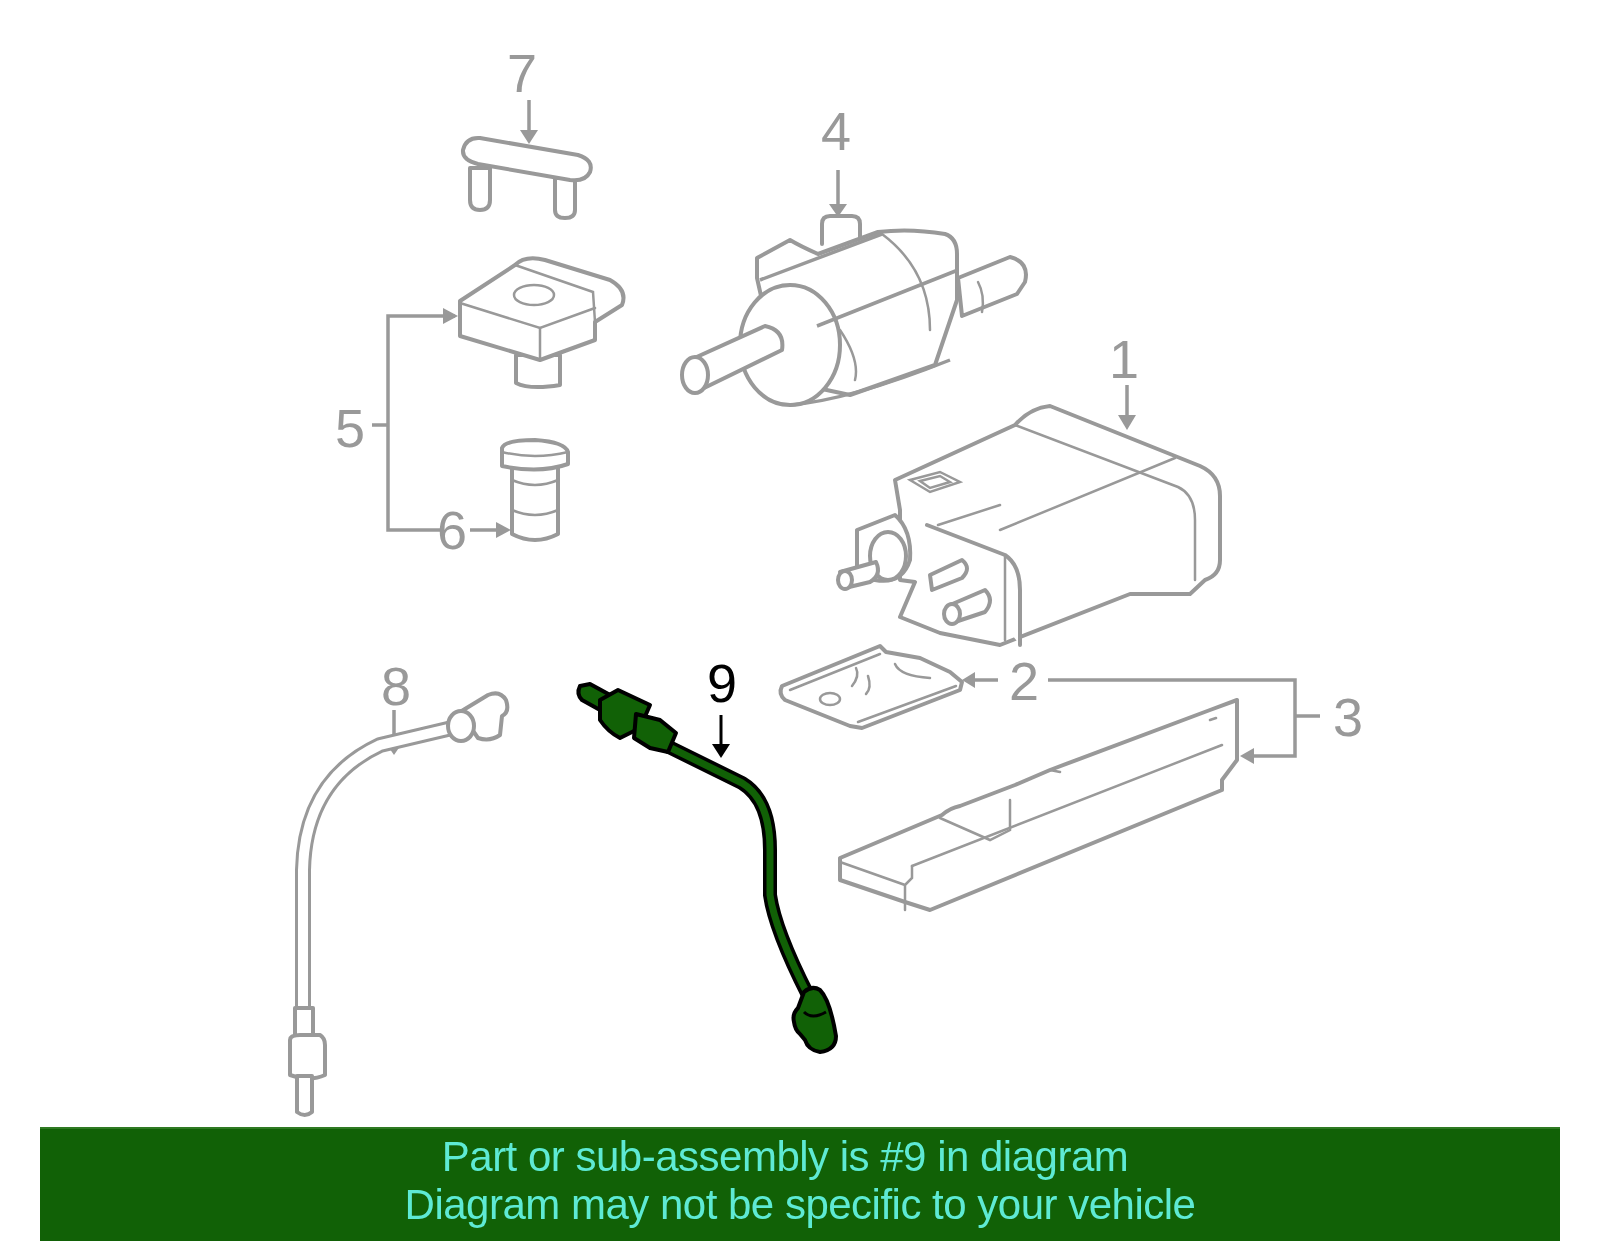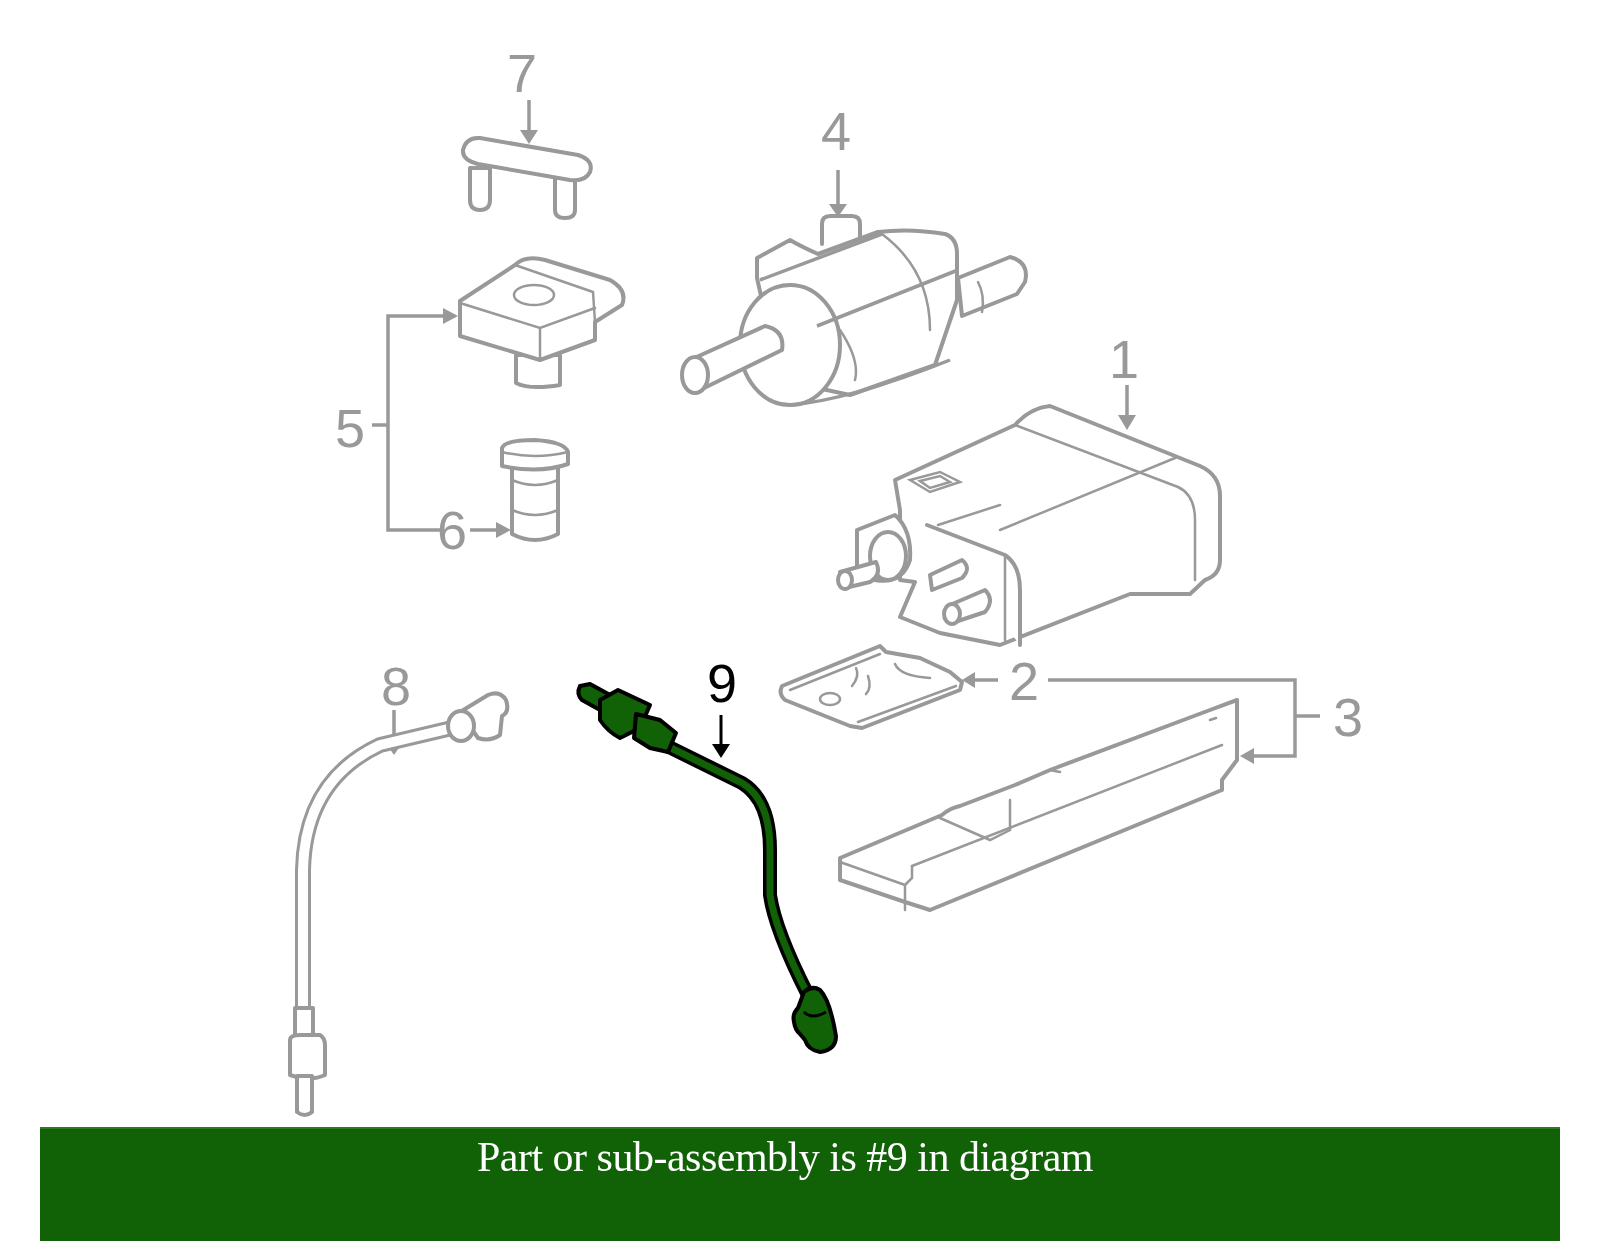--- a/index.html
+++ b/index.html
@@ -7,21 +7,21 @@
   #diagram { position:absolute; left:0; top:0; width:1600px; height:1249px; }
   .callout { font-family:"Liberation Sans", sans-serif; font-size:54px; fill:#999999; }
   .callout.active { fill:#000000; }
   .gp { fill:none; stroke:#999999; stroke-width:4; stroke-linejoin:round; stroke-linecap:round; }
   .gpf { fill:#ffffff; stroke:#999999; stroke-width:4; stroke-linejoin:round; stroke-linecap:round; }
   .gthin { fill:none; stroke:#999999; stroke-width:2.5; stroke-linecap:round; }
   .gline { fill:none; stroke:#999999; stroke-width:3.5; }
   .garrow { fill:#999999; }
   .hl { fill:#116106; stroke:#000000; stroke-width:4; stroke-linejoin:round; stroke-linecap:round; }
   .hl-line { fill:none; stroke:#000000; stroke-width:3; }
-  #banner { position:absolute; left:40px; top:1127px; width:1520px; height:112px; background:#116106; border-top:2px solid #2f7a22; color:#ffffff; text-align:center;font-family:Liberation Serif, serif; }
+  #banner { position:absolute; left:40px; top:1127px; width:1520px; height:112px; background:#116106; border-top:2px solid #2f7a22; color:#5eead4; text-align:center; }
   #banner .line { font-size:42px; line-height:48px; letter-spacing:-0.5px; }
   #banner .line1 { margin-top:4px; padding-right:30px; }
 </style>
 </head>
 <body>
 
 <svg id="diagram" viewBox="0 0 1600 1249" xmlns="http://www.w3.org/2000/svg">
 
   <g>
     <text class="callout" x="522" y="92" text-anchor="middle">7</text>
@@ -134,13 +134,14 @@
     <path class="hl" d="M580,686 Q576,694 582,700 L600,710 L612,696 L590,684 Z"></path>
     <path class="hl" d="M600,700 L618,690 L650,705 L640,728 L620,738 Q608,732 600,720 Z"></path>
     <path class="hl" d="M636,714 L660,720 L676,733 L668,752 L650,748 L634,738 Z"></path>
     <path class="hl" d="M804,992 Q812,985 820,990 Q830,1000 836,1036 Q836,1050 820,1052 Q808,1050 805,1040 L800,1034 Q795,1030 794,1022 Q792,1014 798,1008 Z"></path>
     <path class="hl-line" d="M804,1012 Q812,1020 826,1012"></path>
   </g>
 </svg>
 
 <div id="banner">
   <div class="line line1">Part or sub-assembly is #9 in diagram</div>
+  <div class="line line2">Diagram may not be specific to your vehicle</div>
 </div>
 
 </body></html>

